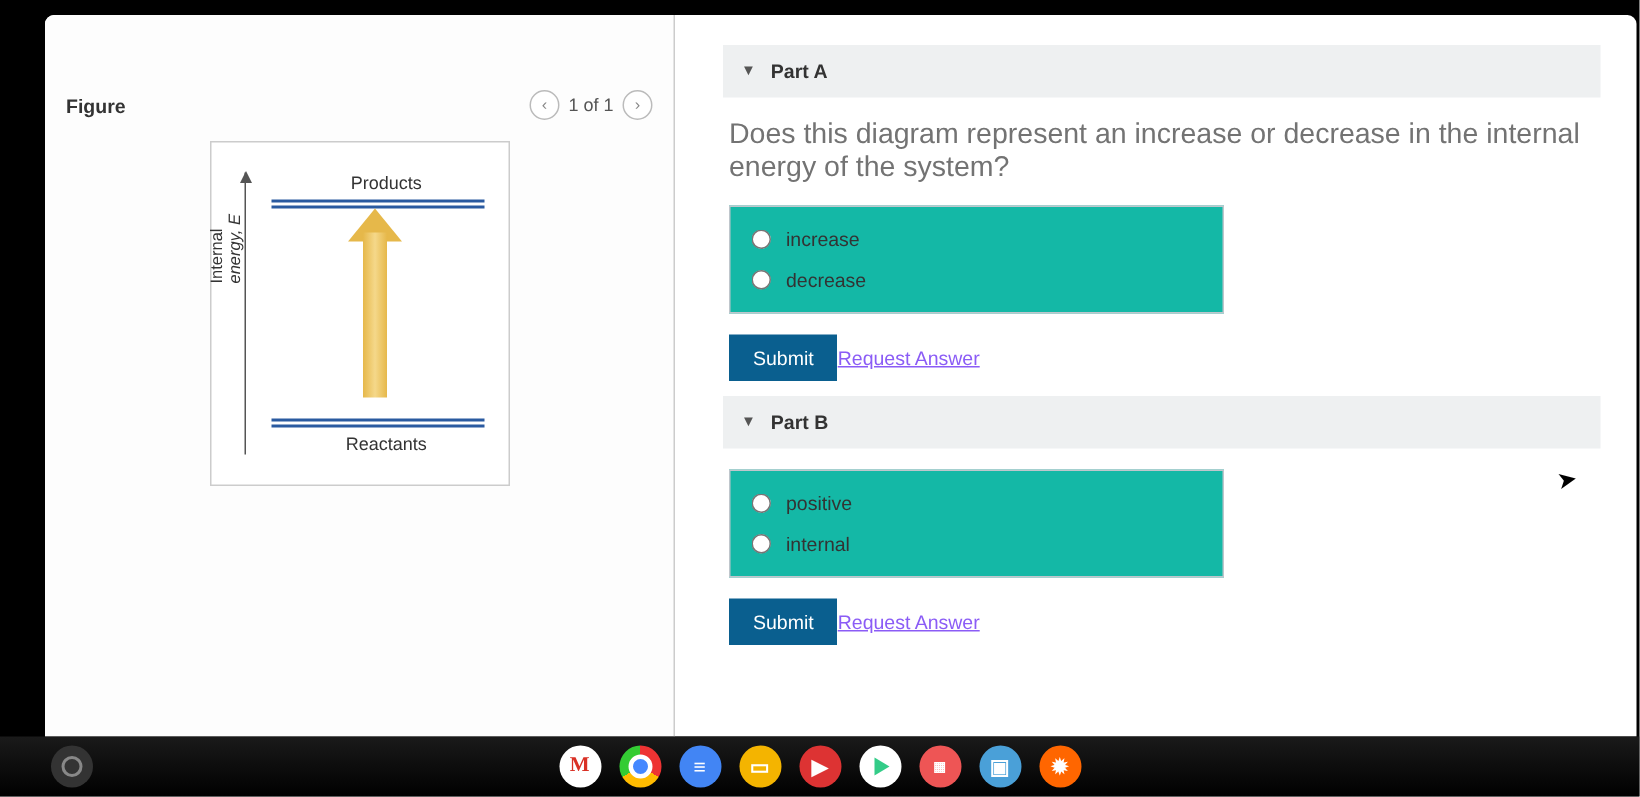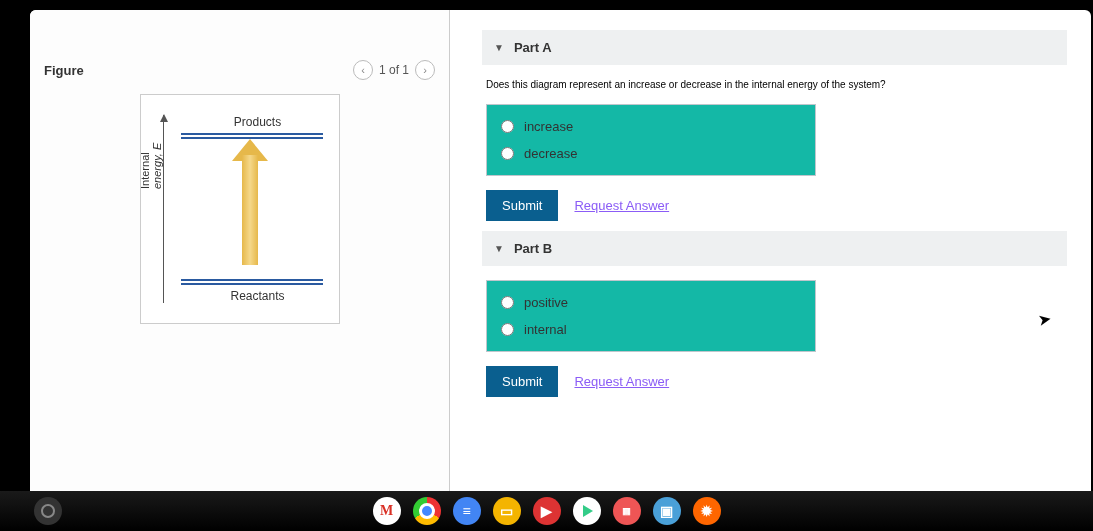--- a/index.html
+++ b/index.html
@@ -95,30 +95,30 @@
       overflow:auto;
     }
     .part-header {
       background:#eef0f1;
       padding:10px 12px;
       margin: 6px 0 14px 0;
       display:flex; align-items:center; gap:10px;
       font-weight:bold; font-size:13px; color:#333;
     }
     .caret { font-size:10px; color:#555; }
-    .question { margin: 0 0 14px 4px; font-size:10px; color:#000000; }
+    .question { margin: 0 0 14px 4px; font-size:19px; color:#737373; }
     .choice-box {
       border:1px solid #bfc6cc; width: 330px; padding: 8px 0; margin: 0 0 14px 4px;
       background:#14b8a6;
     }
     .choice {
       display:flex; align-items:center; gap:10px; padding:6px 14px; font-size:13px;
     }
     .choice input { width:13px; height:13px; }
-    .actions { display:flex; align-items:center; gap:16px; margin: 2px 0 10px 4px; }
+    .actions { display:flex; align-items:center; margin: 2px 0 10px 4px; }
     .submit {
       background:#0a5f8f; color:#fff; border:none; padding:8px 16px;
       font-size:13px; cursor:pointer;
     }
     .link { color:#8b5cf6; font-size:13px; text-decoration:underline; cursor:pointer; }
     .cursor {
       position:absolute; right:40px; top:300px; font-size:16px; color:#000;
       transform: rotate(-10deg);
     }
     .taskbar {

